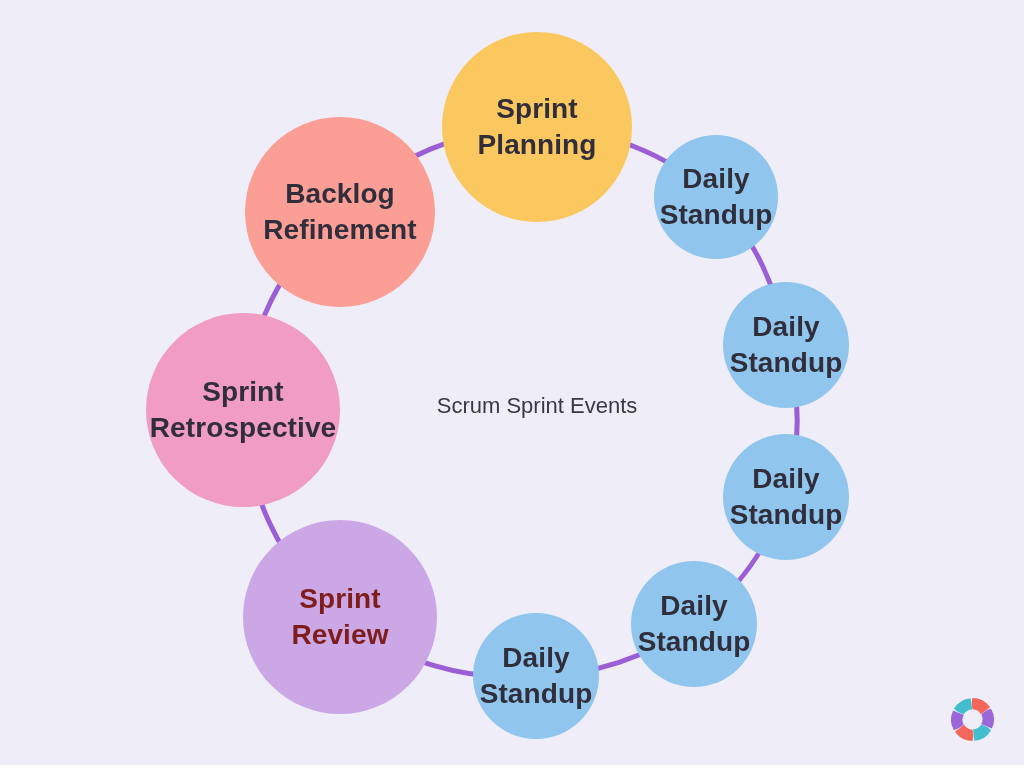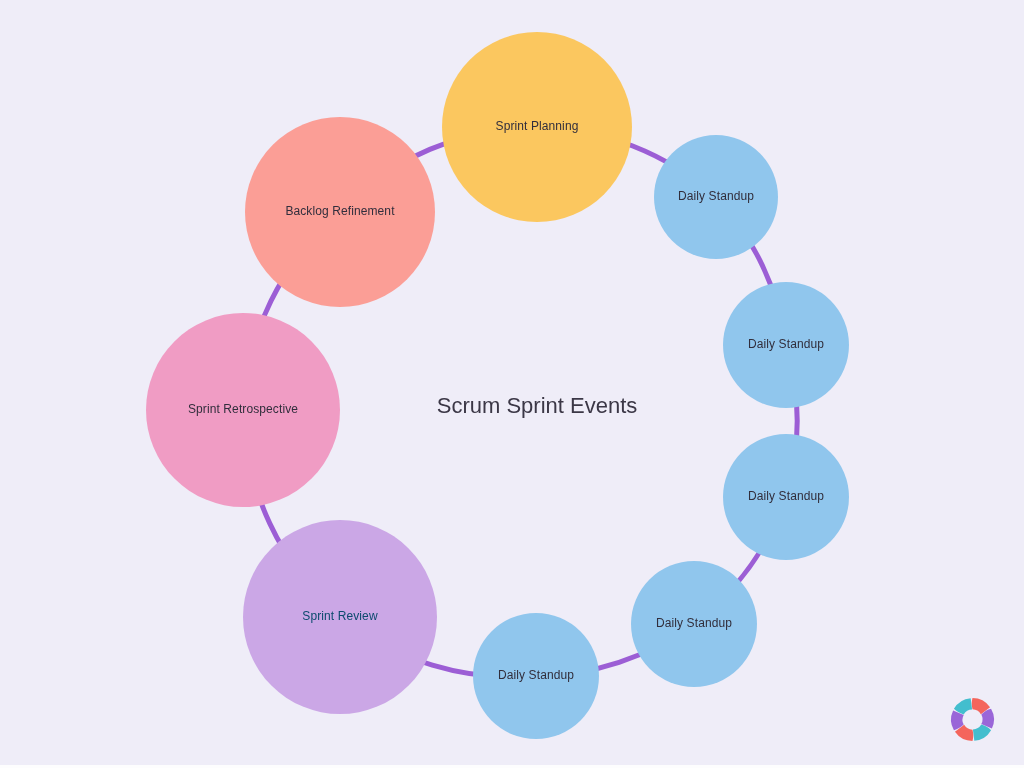--- a/index.html
+++ b/index.html
@@ -25,22 +25,22 @@
     border-radius: 50%;
     display: flex;
     align-items: center;
     justify-content: center;
     text-align: center;
     z-index: 2;
     box-sizing: border-box;
     padding: 0 12px;
   }
   .node-label {
-    font-weight: 400;
-    font-size: 12px;
+    font-weight: 700;
+    font-size: 28px;
     line-height: 1.3;
     color: #312E3C;
     letter-spacing: 0.1px;
   }
   .diagram-title {
     position: absolute;
     left: 287px;
     top: 388px;
     width: 500px;
     height: 36px;
@@ -100,21 +100,21 @@
   <div class="node" style="left: 723px; top: 434px; width: 126px; height: 126px; background: rgb(144, 198, 237);">
     <span class="node-label" style="color: rgb(49, 46, 60);">Daily Standup</span>
   </div>
   <div class="node" style="left: 631px; top: 561px; width: 126px; height: 126px; background: rgb(144, 198, 237);">
     <span class="node-label" style="color: rgb(49, 46, 60);">Daily Standup</span>
   </div>
   <div class="node" style="left: 473px; top: 613px; width: 126px; height: 126px; background: rgb(144, 198, 237);">
     <span class="node-label" style="color: rgb(49, 46, 60);">Daily Standup</span>
   </div>
   <div class="node" style="left: 243px; top: 520px; width: 194px; height: 194px; background: rgb(203, 167, 230);">
-    <span class="node-label" style="color: #0c4a6e;">Sprint Review</span>
+    <span class="node-label" style="color: #7f1d1d;">Sprint Review</span>
   </div>
   <div class="node" style="left: 146px; top: 313px; width: 194px; height: 194px; background: rgb(240, 156, 196);">
     <span class="node-label" style="color: rgb(49, 46, 60);">Sprint Retrospective</span>
   </div>
   <div class="node" style="left: 245px; top: 117px; width: 190px; height: 190px; background: rgb(251, 158, 150);">
     <span class="node-label" style="color: rgb(49, 46, 60);">Backlog Refinement</span>
   </div>
 
   <div class="diagram-title" style="color: rgb(59, 55, 70);">Scrum Sprint Events</div>
 

